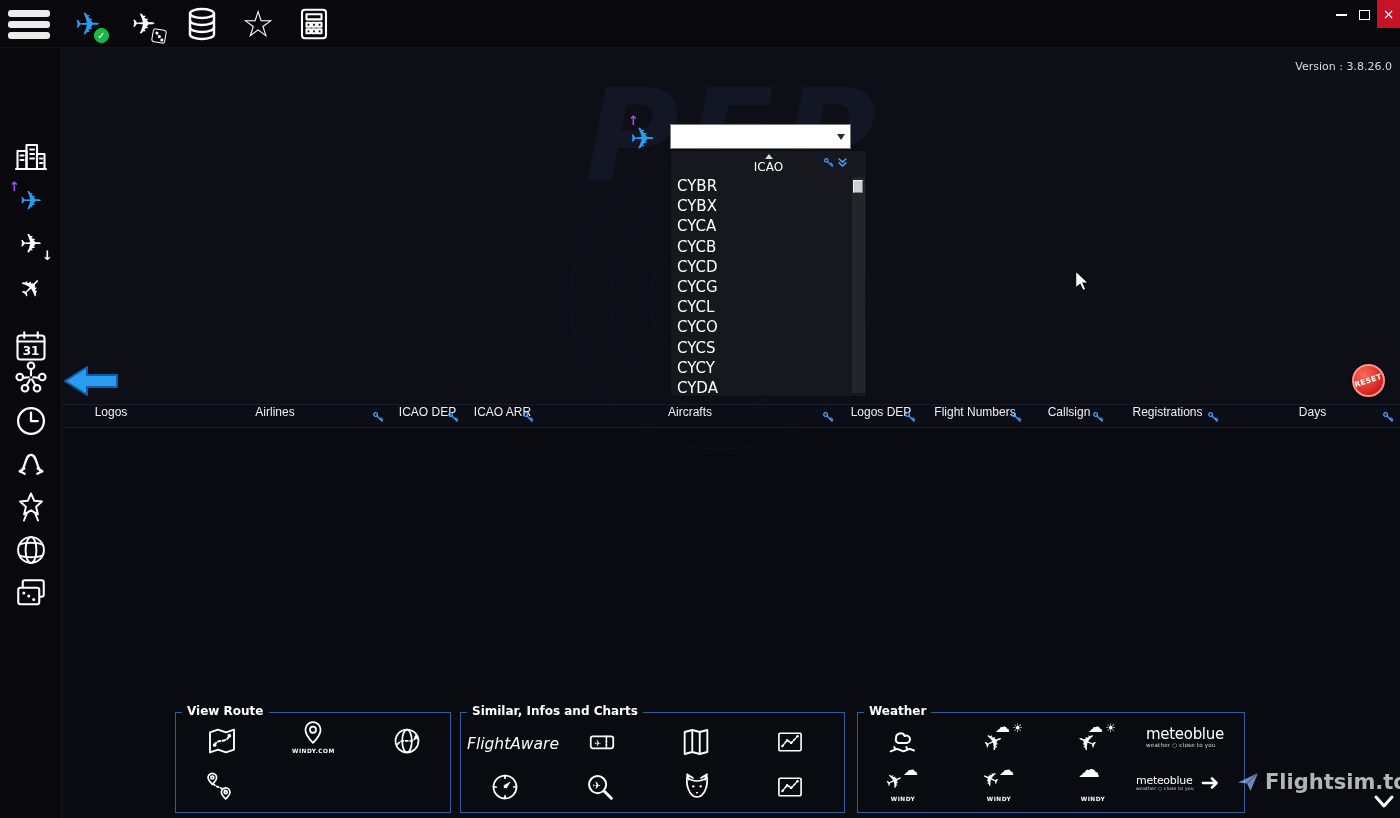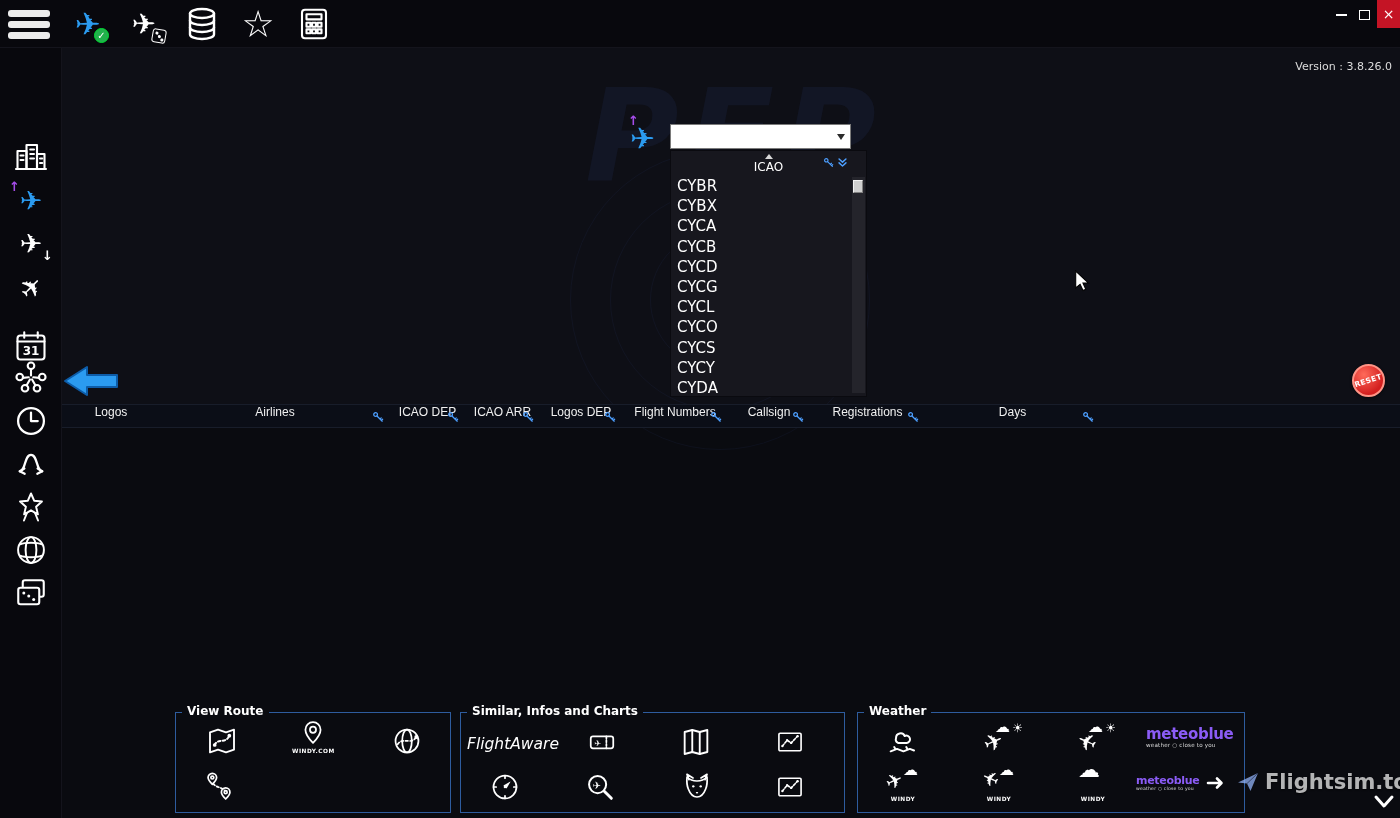--- a/index.html
+++ b/index.html
@@ -68,21 +68,21 @@
   .picap{font-size:5.8px;font-weight:bold;letter-spacing:.5px;color:#fff;margin-top:1px;white-space:nowrap}
   .fa-logo{font-size:15.5px;font-weight:normal;font-style:italic;color:#fff;white-space:nowrap}
   .wxcell{position:relative;width:46px;height:34px}
   .wx-plane{position:absolute;left:6px;top:6px;font-size:23px;color:#fff;line-height:1}
   .wx-plane.climb{transform:rotate(-24deg)}
   .wx-plane.desc{transform:rotate(24deg) scaleX(-1)}
   .wx-sun{position:absolute;right:1px;top:-3px;font-size:12px;color:#fff;line-height:1}
   .wx-cloud{position:absolute;right:-2px;top:-5px;font-size:15px;color:#fff;line-height:1}
   .wx-cloud.big{left:8px;right:auto;top:-6px;font-size:22px}
   .mb-logo{display:flex;flex-direction:column;align-items:flex-start;line-height:1}
-  .mb-name{font-size:15px;font-weight:bold;color:#8b5cf6;letter-spacing:-.3px}
+  .mb-name{font-size:15px;font-weight:normal;color:#ffffff;letter-spacing:-.3px}
   .mb-tag{font-size:5.6px;color:#dcdcdc;margin-top:1px;letter-spacing:.2px}
   .mb-small .mb-name{font-size:11px}
   .mb-small .mb-tag{font-size:4.6px}
   .pfpx{display:flex;align-items:baseline;cursor:pointer}
   .pfpx-p{font-size:21px;font-weight:900;font-style:italic;color:#8d939c;letter-spacing:-1px;text-shadow:1px 1px 0 #000}
   .pfpx-x{font-size:28px;font-weight:900;font-style:italic;color:#f6c60a;margin-left:1px;text-shadow:1px 1px 0 #000}
   .simbrief{position:relative;cursor:pointer}
   .sb-name{font-size:16px;font-weight:bold;color:#fff;letter-spacing:-.3px}
   .sb-dot{position:absolute;left:23px;top:-1px;width:4px;height:4px;border-radius:50%;background:#49c84b}
 
@@ -316,20 +316,27 @@
           <path d="M8.3 8.3 L17 17 M13.4 13.4 l2 -2 M15.7 15.7 l2 -2"></path>
         </svg>
     </div>
     <div class="gh-col" style="width:75px">
       <span class="gh-label">ICAO ARR</span>
       <svg class="gh-key" width="12" height="12" viewBox="0 0 20 20" stroke="#4d9fff" fill="none" stroke-width="2.1" stroke-linecap="round">
           <circle cx="6" cy="6" r="3.1"></circle>
           <path d="M8.3 8.3 L17 17 M13.4 13.4 l2 -2 M15.7 15.7 l2 -2"></path>
         </svg>
     </div>
+    <div class="gh-col" style="width:300px">
+      <span class="gh-label">Aircrafts</span>
+      <svg class="gh-key" width="12" height="12" viewBox="0 0 20 20" stroke="#4d9fff" fill="none" stroke-width="2.1" stroke-linecap="round">
+          <circle cx="6" cy="6" r="3.1"></circle>
+          <path d="M8.3 8.3 L17 17 M13.4 13.4 l2 -2 M15.7 15.7 l2 -2"></path>
+        </svg>
+    </div>
     <div class="gh-col" style="width:82px">
       <span class="gh-label">Logos DEP</span>
       <svg class="gh-key" width="12" height="12" viewBox="0 0 20 20" stroke="#4d9fff" fill="none" stroke-width="2.1" stroke-linecap="round">
           <circle cx="6" cy="6" r="3.1"></circle>
           <path d="M8.3 8.3 L17 17 M13.4 13.4 l2 -2 M15.7 15.7 l2 -2"></path>
         </svg>
     </div>
     <div class="gh-col" style="width:106px">
       <span class="gh-label">Flight Numbers</span>
       <svg class="gh-key" width="12" height="12" viewBox="0 0 20 20" stroke="#4d9fff" fill="none" stroke-width="2.1" stroke-linecap="round">

